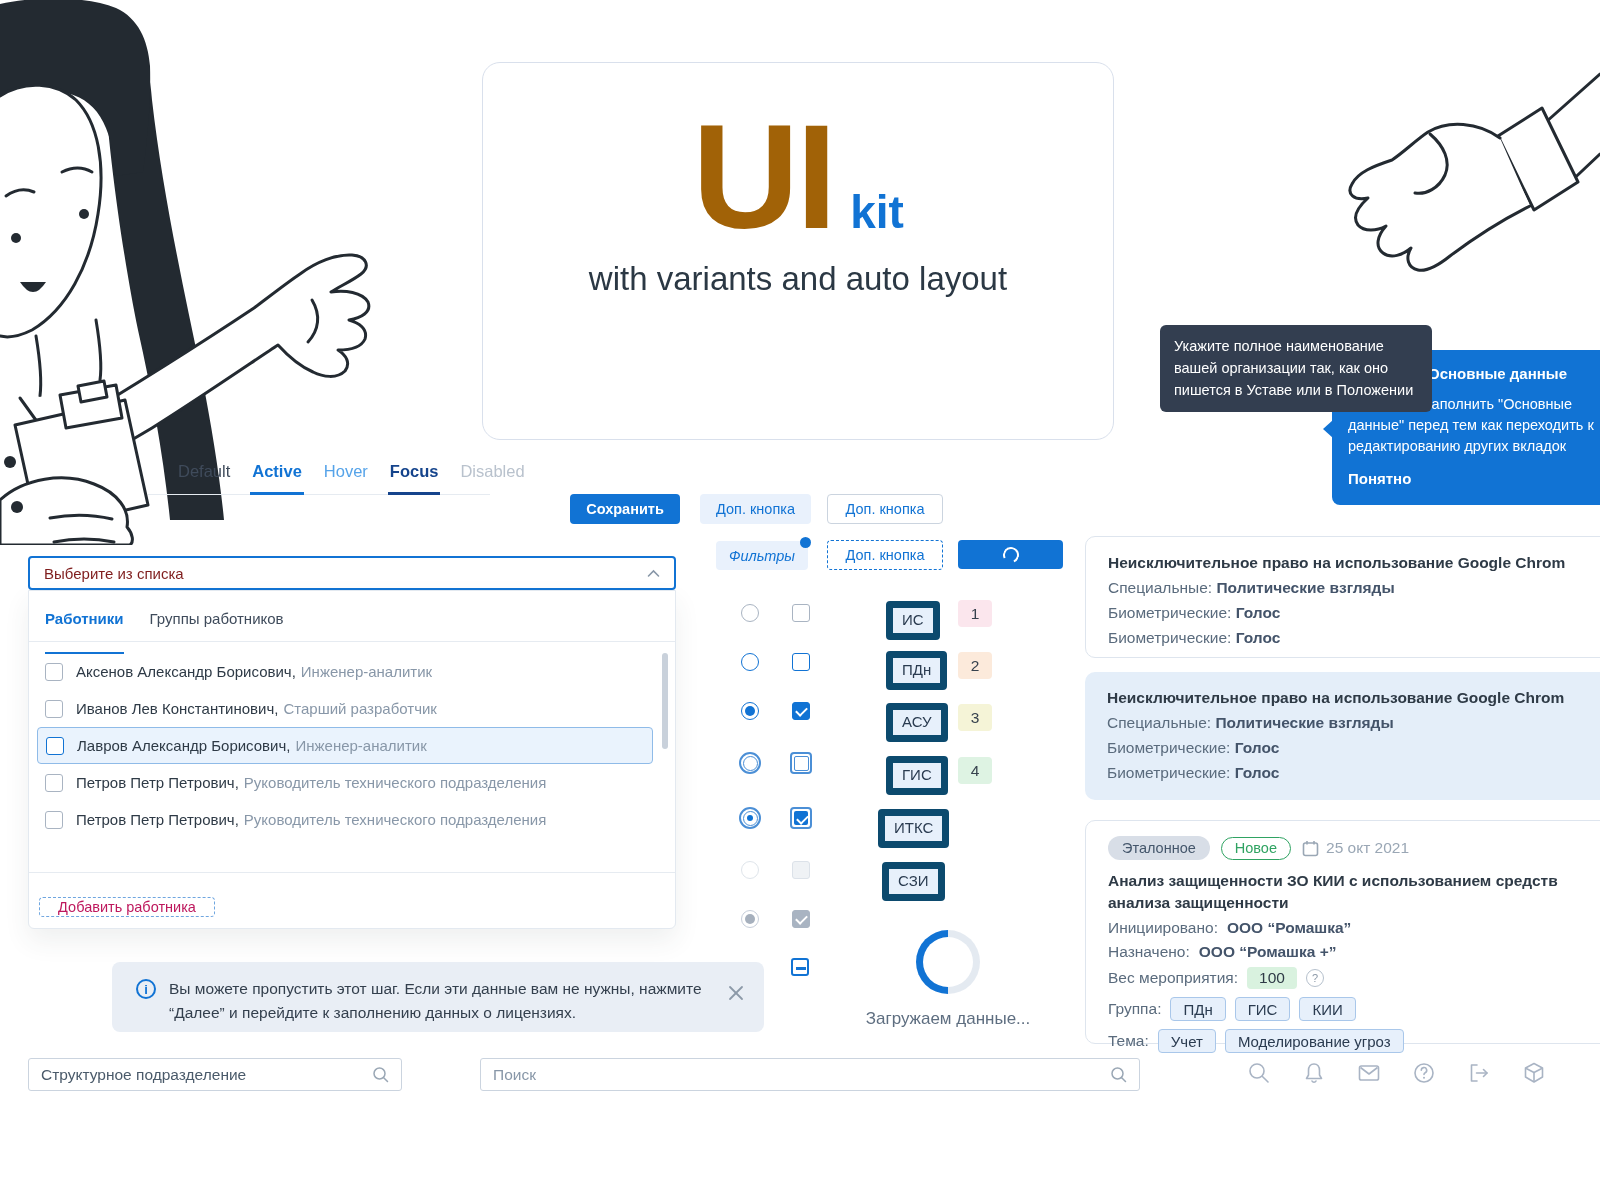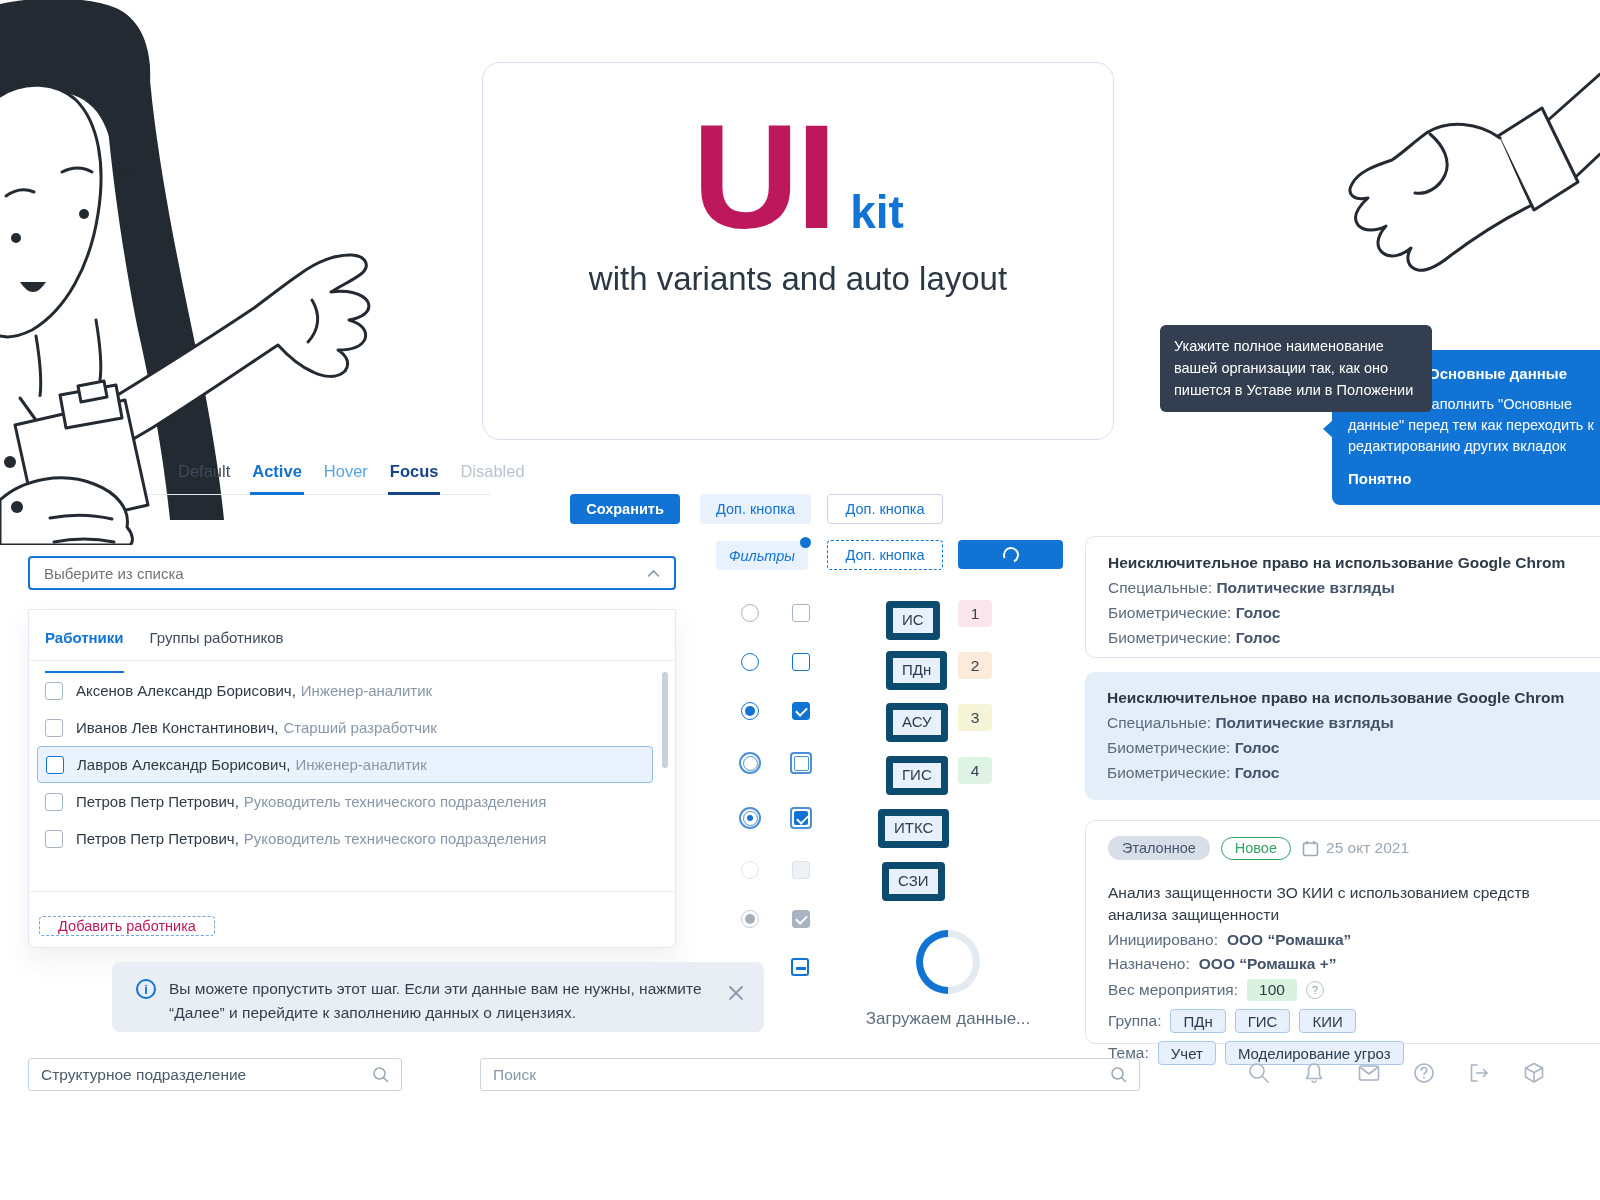--- a/index.html
+++ b/index.html
@@ -5,21 +5,21 @@
   * { margin:0; padding:0; box-sizing:border-box; }
   html,body { width:1600px; height:1200px; overflow:hidden; background:#fff;
     font-family:"Liberation Sans","DejaVu Sans",sans-serif; position:relative; }
   .abs { position:absolute; }
 
   
   .hero { left:482px; top:62px; width:632px; height:378px; background:#fff;
     border:1.5px solid #D9E0EC; border-radius:18px; display:flex; flex-direction:column;
     align-items:center; padding-top:40px; }
   .hero-logo { display:flex; align-items:baseline; gap:16px; line-height:1; }
-  .hero-ui { font-size:148px; font-weight:700; color:#be185d; letter-spacing:-3px; }
+  .hero-ui { font-size:148px; font-weight:700; color:#a16207; letter-spacing:-3px; }
   .hero-kit { font-size:46px; font-weight:700; color:#1173D4; }
   .hero-count-row { margin-top:52px; font-size:34px; font-weight:700; color:#2B3844; letter-spacing:.5px; }
   .hero-count { color:#1173D4; }
   .hero-tagline { margin-top:9px; font-size:33px; font-weight:400; color:#2B3844; }
 
   
   .tooltip-dark { left:1160px; top:325px; width:272px; background:#333E50; color:#FFF;
     border-radius:6px; padding:11px 14px; font-size:14.5px; line-height:1.5; z-index:6; }
   .tooltip-blue { left:1332px; top:350px; width:370px; background:#1173D4; color:#FFF;
     border-radius:8px; padding:13px 16px 15px 16px; font-size:14.5px; line-height:1.45; z-index:5; }
@@ -53,23 +53,23 @@
     border-radius:50%; background:#1173D4; }
   .btn-dashed { left:827px; top:540px; width:116px; height:30px; background:#fff;
     border:1.5px dashed #1173D4; color:#1173D4; }
   .btn-loading { left:958px; top:540px; width:105px; height:29px; background:#1173D4; }
   .btn-spinner { width:16px; height:16px; border-radius:50%; border:2.5px solid #fff;
     border-bottom-color:transparent; transform:rotate(20deg); }
 
   
   .select-field { left:28px; top:556px; width:648px; height:34px; background:#fff;
     border:2px solid #1173D4; border-radius:4px; display:flex; align-items:center; padding:0 14px; }
-  .select-ph { color:#737373; font-size:15px; }
+  .select-ph { color:#7f1d1d; font-size:15px; }
   .select-chev { margin-left:auto; }
-  .dropdown { left:28px; top:609px; width:648px; height:339px; background:#fff;
+  .dropdown { left:28px; top:590px; width:648px; height:339px; background:#fff;
     border:1px solid #E3E9F0; border-radius:0 0 6px 6px; box-shadow:0 12px 26px rgba(46,58,70,.08);text-align:right; }
   .dd-tabs { display:flex; gap:26px; padding:19px 16px 0 16px; height:51px;
     border-bottom:1px solid #E6EBF1; font-size:15px; }
   .dd-tab { position:relative; }
   .dd-tab-active { color:#1173D4; font-weight:700; }
   .dd-tab-active::after { content:""; position:absolute; left:0; right:0; bottom:-13px; height:2.5px; background:#1173D4; }
   .dd-tab-idle { color:#3F4B5B; }
   .dd-list { padding-top:11px; position:relative; }
   .dd-item { height:37px; display:flex; align-items:center; padding-left:16px; gap:13px; font-size:15px; }
   .dd-check { width:18px; height:18px; border:1.5px solid #A9B4C2; border-radius:3px; background:#fff; flex:none; }
@@ -133,21 +133,21 @@
   .card-title { font-weight:700; color:#2E3A46; }
   .card-row { margin-top:7px; color:#5A6B7D; }
   .card-row b { color:#44546A; }
   .event-card { position:absolute; left:1085px; top:820px; width:540px; height:224px;
     background:#fff; border:1px solid #DEE5EE; border-radius:10px; padding:15px 22px; font-size:15.5px; }
   .badge-row { display:flex; align-items:center; gap:11px; }
   .badge-gray { background:#D8DEE7; color:#44566B; font-size:14.5px; padding:4px 14px; border-radius:14px; }
   .badge-green { border:1.5px solid #2FA362; color:#2FA362; font-size:14.5px; padding:2.5px 13px;
     border-radius:14px; background:#fff; }
   .date-wrap { display:flex; align-items:center; gap:7px; color:#9AA7B5; font-size:15.5px; }
-  .event-title { font-weight:400; color:#2E3A46; margin-top:22px; width:460px; line-height:1.4; }
+  .event-title { font-weight:700; color:#2E3A46; margin-top:10px; width:460px; line-height:1.4; }
   .event-row { margin-top:6px; color:#5A6B7D; display:flex; align-items:center; gap:9px; }
   .event-row b { color:#44546A; }
   .weight-badge { background:#D9F2DF; color:#2E3A46; border-radius:4px; padding:2px 12px; }
   .q-icon { width:18px; height:18px; border:1.5px solid #B6C1CD; border-radius:50%; color:#8C99A8;
     font-size:11px; display:flex; align-items:center; justify-content:center; }
   .q-icon::after { content:"?"; }
   .tag-inline { background:#E7F0FB; border:1px solid #A9C7EA; border-radius:4px;
     padding:2.5px 12px; color:#2A3B50; font-size:15px; }
   .event-row.tags-row { margin-top:8px; }
 

